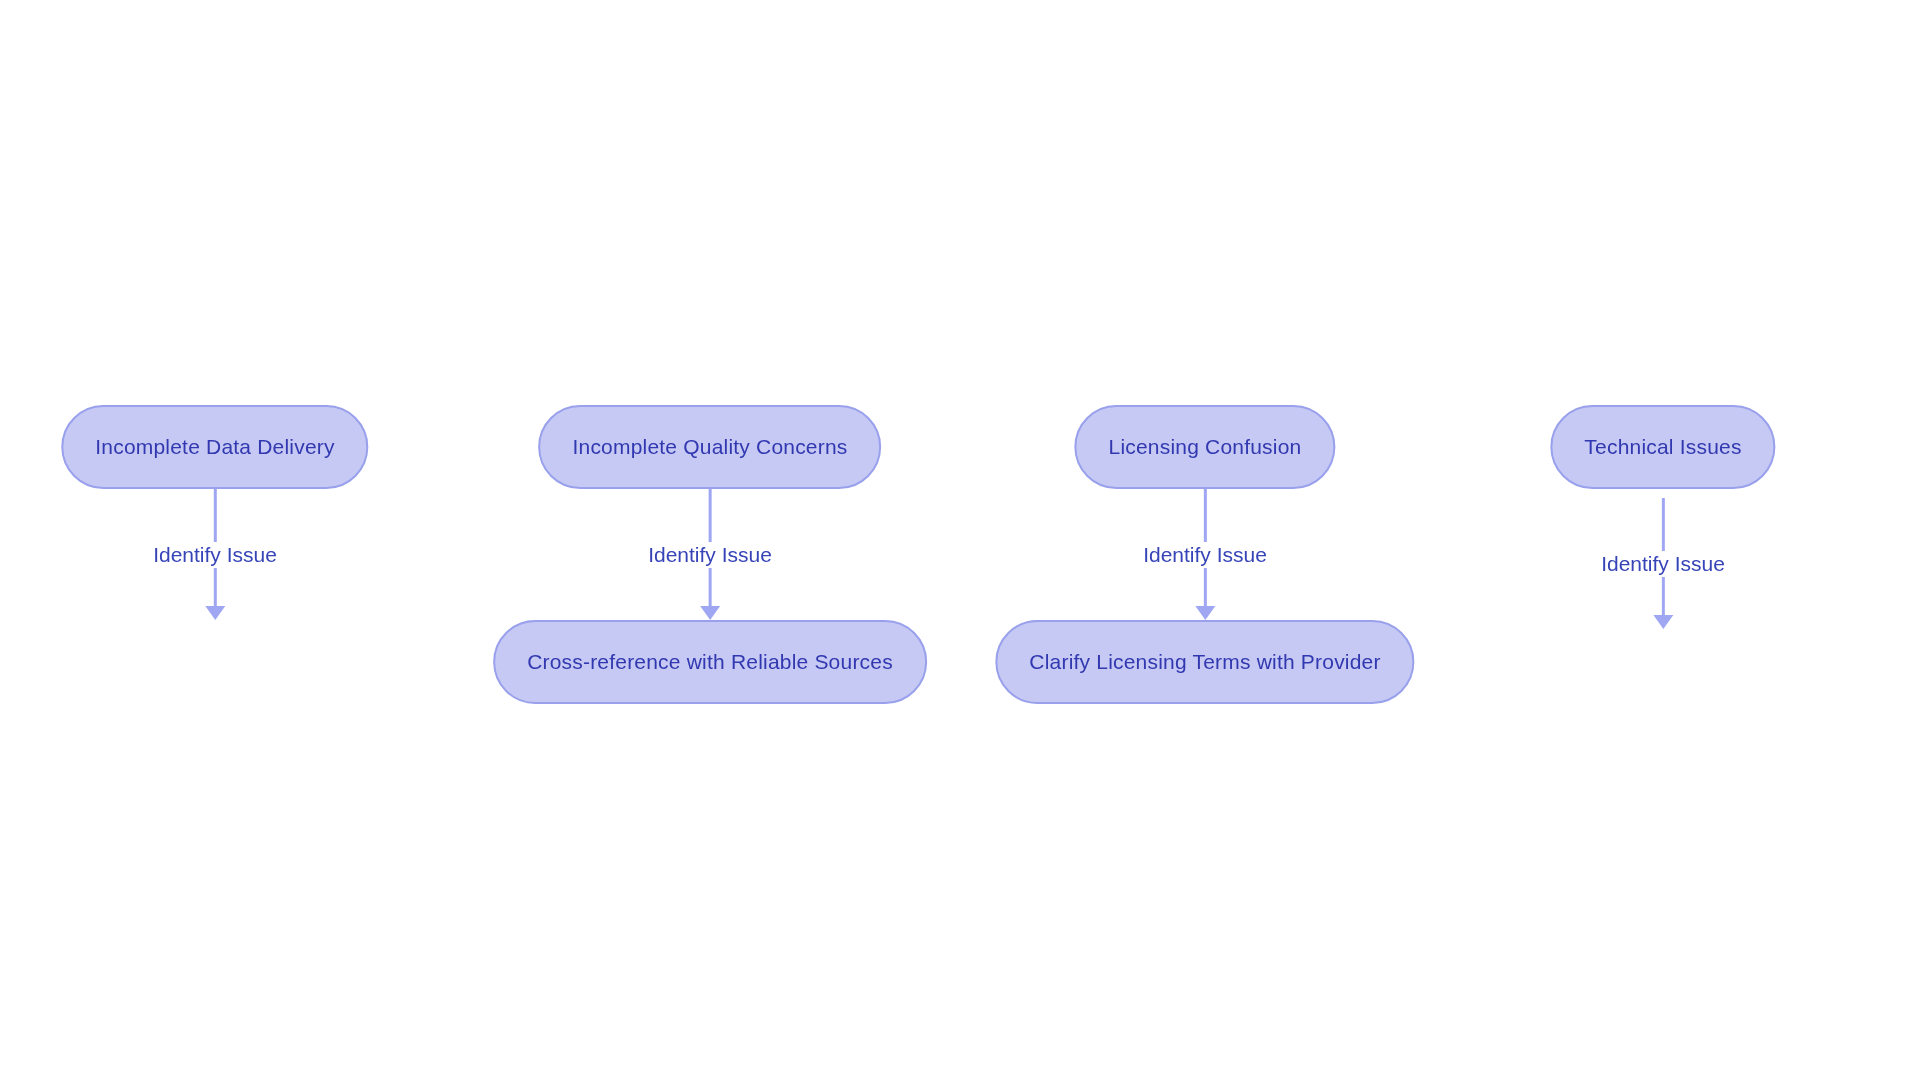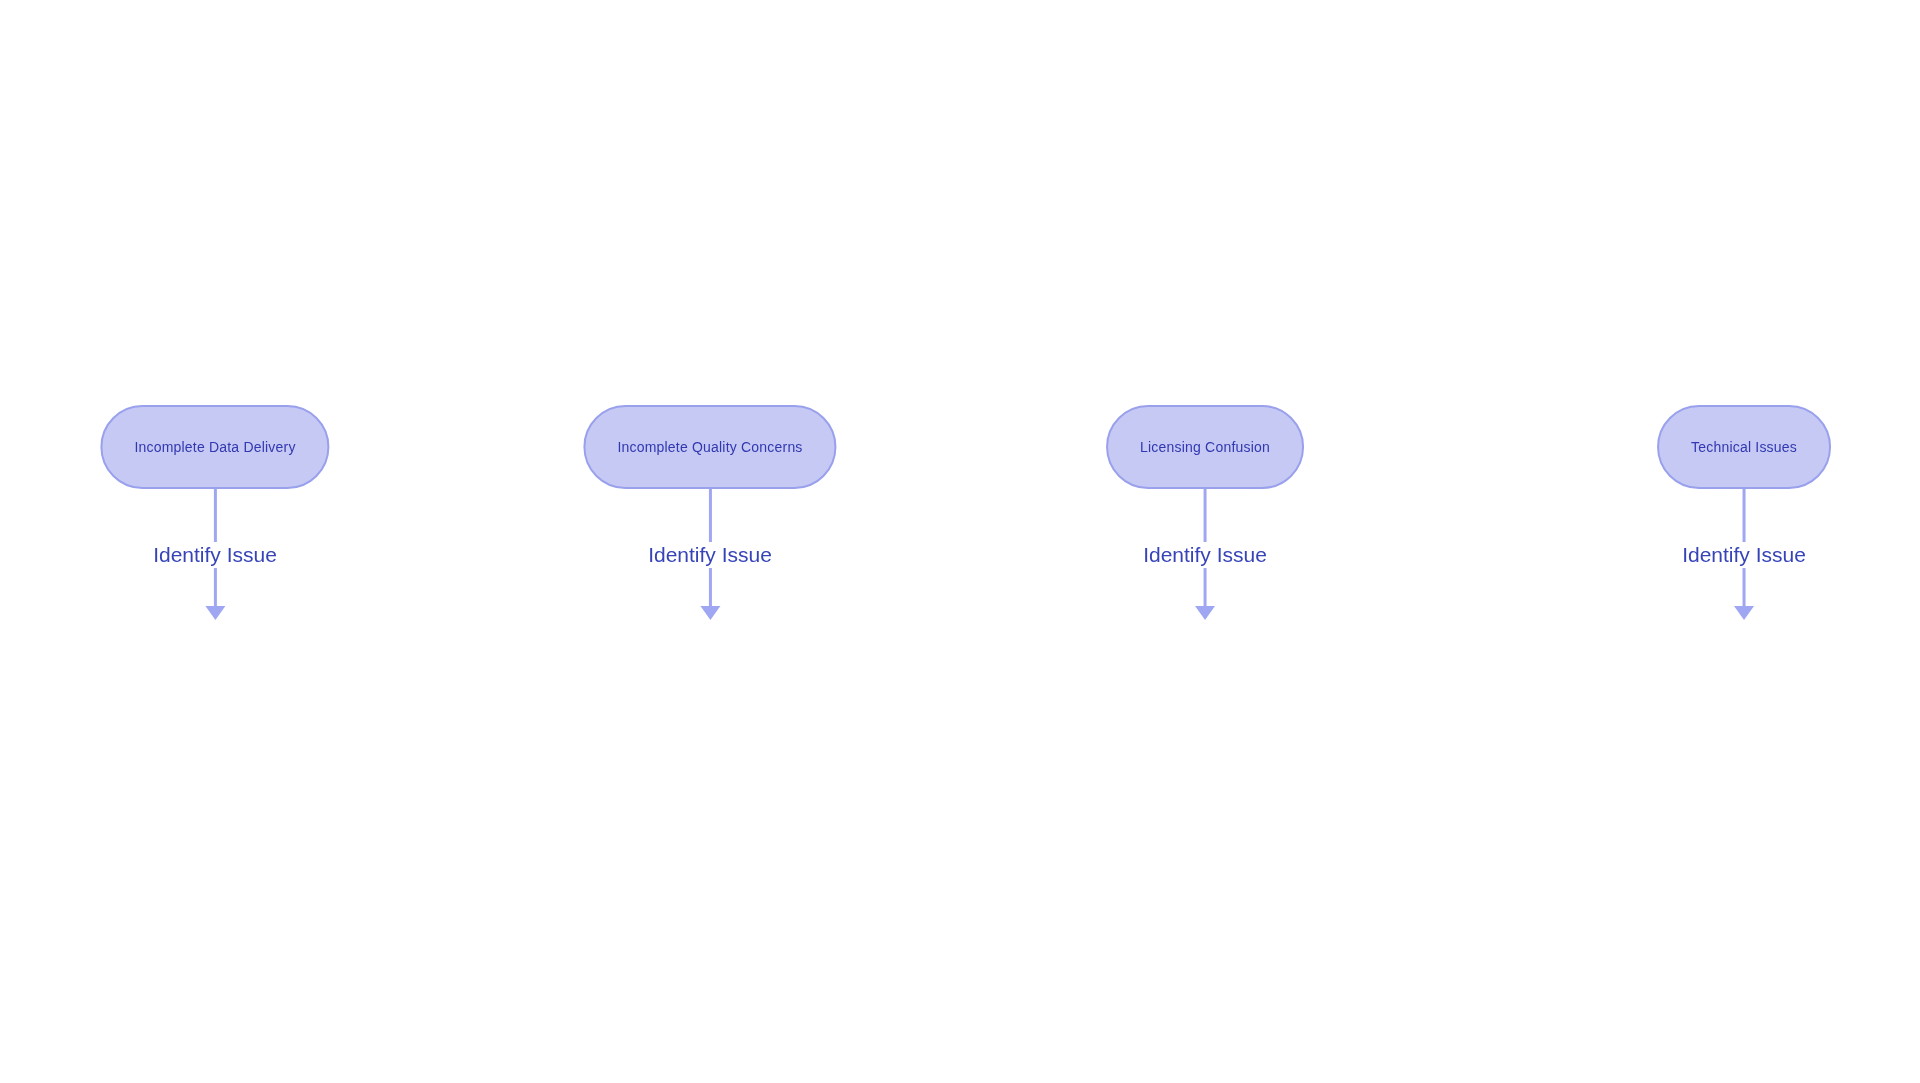--- a/index.html
+++ b/index.html
@@ -27,29 +27,29 @@
     position: absolute;
     top: 405px;
     transform: translateX(-50%);
     display: flex;
     flex-direction: column;
     align-items: center;
   }
   .flow:nth-of-type(1) { left: 215px;  }
   .flow:nth-of-type(2) { left: 710px;  }
   .flow:nth-of-type(3) { left: 1205px; align-items: center; }
-  .flow:nth-of-type(4) { left: 1744px; }
+  .flow:nth-of-type(4) { left: 1663px; gap: 9px; }
   .node {
     height: 84px;
     padding: 0 32px;
     border-radius: 42px;
     background: var(--node-fill);
     border: 2px solid var(--node-border);
     color: var(--node-text);
-    font-size: 14px;
+    font-size: 21px;
     font-weight: 500;
     letter-spacing: 0.2px;
     display: flex;
     align-items: center;
     justify-content: center;
     white-space: nowrap;
   }
   .edge {
     position: relative;
     height: 131px;
@@ -105,30 +105,36 @@
 
     <div class="flow">
       <div class="node">
         <span>Incomplete Quality Concerns</span>
       </div>
       <div class="edge">
         <div class="edge-line"></div>
         <div class="arrowhead"></div>
         <div class="edge-label">Identify Issue</div>
       </div>
+      <div class="node">
+        <span>Cross-reference with Reliable Sources</span>
+      </div>
     </div>
 
     <div class="flow">
       <div class="node">
         <span>Licensing Confusion</span>
       </div>
       <div class="edge">
         <div class="edge-line"></div>
         <div class="arrowhead"></div>
         <div class="edge-label">Identify Issue</div>
+      </div>
+      <div class="node">
+        <span>Clarify Licensing Terms with Provider</span>
       </div>
     </div>
 
     <div class="flow">
       <div class="node">
         <span>Technical Issues</span>
       </div>
       <div class="edge">
         <div class="edge-line"></div>
         <div class="arrowhead"></div>

